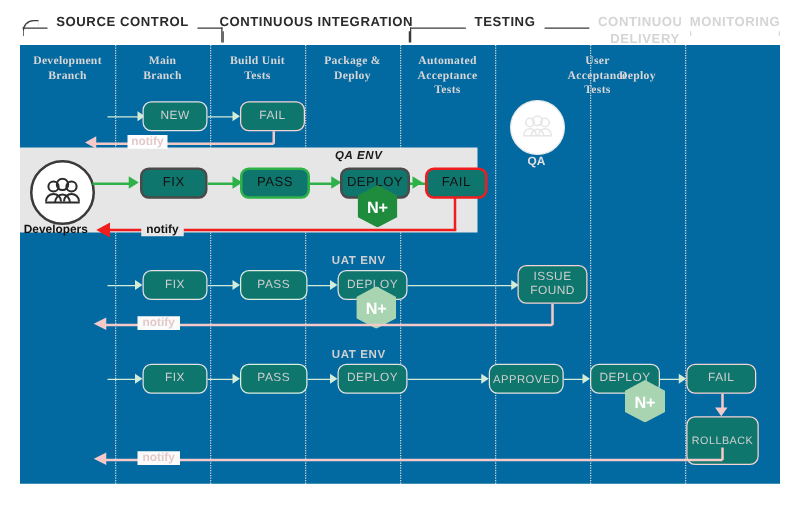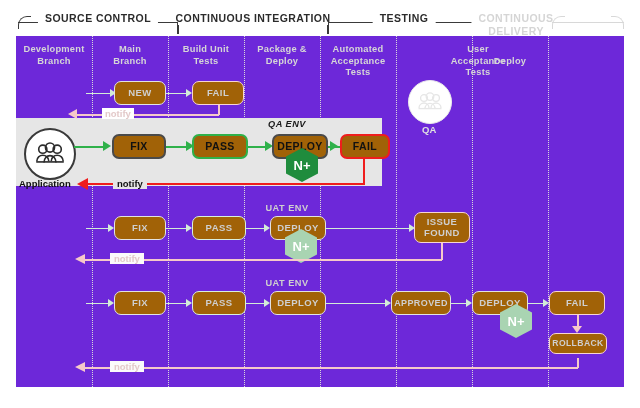--- a/index.html
+++ b/index.html
@@ -22,33 +22,33 @@
                   border-top-right-radius:9px;}
   .bracket .blabel{position:absolute;top:0;left:50%;transform:translateX(-50%);
                    background:#fff;padding:0 7px;font-size:10.5px;font-weight:bold;
                    letter-spacing:.45px;color:#2b2b2b;white-space:nowrap;line-height:13px;
                    text-align:center;}
   .bracket.faded .line,.bracket.faded .tick,
   .bracket.faded .cap-l,.bracket.faded .cap-r{border-color:#d8d8d8;}
   .bracket.faded .blabel{color:#d5d5d5;}
 
   
-  #panel{position:absolute;left:16px;top:36px;width:608px;height:351px;background:#6d28d9;}
+  #panel{position:absolute;left:16px;top:36px;width:608px;height:351px;background:#0369a1;font-family:Liberation Serif, serif;}
   .colsep{position:absolute;top:0;bottom:0;width:0;
           border-left:1.5px dotted #d9d9d9;}
   .colhead{position:absolute;top:8px;font-size:9.3px;line-height:11.5px;color:#d6d6d6;
            text-align:center;font-weight:bold;letter-spacing:.25px;}
 
   
   #band{position:absolute;left:16px;top:118px;width:366px;height:68px;background:#e6e6e6;}
 
   
-  .node{position:absolute;box-sizing:border-box;border-radius:7px;background:#a16207;
+  .node{position:absolute;box-sizing:border-box;border-radius:7px;background:#0f766e;
         display:flex;align-items:center;justify-content:center;text-align:center;
-        font-size:9.5px;font-weight:bold;letter-spacing:.4px;line-height:10.5px;}
+        font-size:9.5px;font-weight:normal;letter-spacing:.4px;line-height:10.5px;}
   .node.active{border:2.2px solid #4a4a4a;color:#111;font-size:10.5px;}
   .node.active.green{border-color:#2fb14a;}
   .node.active.red{border-color:#ef1d1d;}
   .node.ghost{border:1.6px solid #e2e2e2;color:#cfcfcf;}
   .node.ghost.green{border-color:#d9efdd;}
   .node.ghost.red{border-color:#f7d4d4;}
 
   .envlabel{position:absolute;font-size:9.2px;font-weight:bold;letter-spacing:.5px;
             color:#cfcfcf;text-align:center;}
   .envlabel.active{color:#1a1a1a;font-style:italic;}
@@ -100,20 +100,21 @@
     <div class="line"></div>
     <div class="cap-r"></div>
     <span class="blabel" style="white-space:pre;">CONTINUOUS
 DELIVERY</span>
   </div>
 
   <div class="bracket faded" style="left:552px;width:72px;">
     <div class="cap-l"></div>
     <div class="line"></div>
     <div class="cap-r"></div>
+    <span class="blabel">MONITORING</span>
   </div>
 
   <div id="panel">
     <div class="colsep" style="left:76px;"></div>
     <div class="colsep" style="left:152px;"></div>
     <div class="colsep" style="left:228px;"></div>
     <div class="colsep" style="left:304px;"></div>
     <div class="colsep" style="left:380px;"></div>
     <div class="colsep" style="left:456px;"></div>
     <div class="colsep" style="left:532px;"></div>
@@ -171,21 +172,21 @@
         <circle cx="7" cy="6" r="3.4"></circle>
           <circle cx="13" cy="4.6" r="3.8"></circle>
           <circle cx="19" cy="6" r="3.4"></circle>
         <path d="M2 16c0-3 2.4-5 5-5s5 2 5 5"></path>
         <path d="M8 17c0-3.4 2.3-5.6 5-5.6s5 2.2 5 5.6"></path>
         <path d="M14 16c0-3 2.4-5 5-5s5 2 5 5"></path>
         <path d="M1.5 16.6h23"></path>
       </g>
     </svg>
   </div>
-  <span class="devlabel" style="left:19px;top:178px;">Application</span>
+  <span class="devlabel" style="left:19px;top:178px;">Developers</span>
 
   <div class="hline" style="left:74px;top:146px;width:32px;border-top:2.2px solid #2fb14a;"></div>
   <div class="arrowhead" style="left:103px;top:141px;border-left:8px solid #2fb14a;border-top:5px solid transparent;border-bottom:5px solid transparent;"></div>
   <div class="node active" style="left:112px;top:134px;width:54px;height:25px;">FIX</div>
 
   <div class="hline" style="left:166px;top:146px;width:24px;border-top:2.2px solid #2fb14a;"></div>
   <div class="arrowhead" style="left:186px;top:141px;border-left:8px solid #2fb14a;border-top:5px solid transparent;border-bottom:5px solid transparent;"></div>
   <div class="node active green" style="left:192px;top:134px;width:56px;height:25px;">PASS</div>
 
   <div class="hline" style="left:248px;top:146px;width:22px;border-top:2.2px solid #2fb14a;"></div>
@@ -248,20 +249,20 @@
   <div class="arrowhead" style="left:466px;top:299px;border-left:6px solid #d3ecd8;border-top:4px solid transparent;border-bottom:4px solid transparent;"></div>
   <div class="node ghost" style="left:472px;top:291px;width:56px;height:24px;">DEPLOY</div>
   <div class="hex" style="left:500px;top:304px;width:32px;height:34px;background:#a9d4b2;font-size:13px;">N+</div>
 
   <div class="hline" style="left:528px;top:303px;width:18px;border-top:1.6px solid #d3ecd8;"></div>
   <div class="arrowhead" style="left:543px;top:299px;border-left:6px solid #d3ecd8;border-top:4px solid transparent;border-bottom:4px solid transparent;"></div>
   <div class="node ghost red" style="left:549px;top:291px;width:56px;height:24px;">FAIL</div>
 
   <div class="vline" style="left:577px;top:315px;height:14px;border-left:2px solid #f6c9c9;"></div>
   <div class="arrowhead" style="left:572px;top:326px;border-top:7px solid #f6c9c9;border-left:5px solid transparent;border-right:5px solid transparent;"></div>
-  <div class="node ghost red" style="left:549px;top:333px;width:58px;height:21px;font-size:8.6px;">ROLLBACK</div>
+  <div class="node ghost red" style="left:549px;top:333px;width:58px;height:39px;font-size:8.6px;">ROLLBACK</div>
 
   <div class="vline" style="left:577px;top:358px;height:10px;border-left:2px solid #f6c9c9;"></div>
   <div class="hline" style="left:84px;top:367px;width:494px;border-top:2px solid #f6c9c9;"></div>
   <div class="arrowhead" style="left:75px;top:362px;border-right:10px solid #f6c9c9;border-top:5px solid transparent;border-bottom:5px solid transparent;"></div>
   <span class="devlabel" style="left:110px;top:361px;color:#e3c9c9;background:#fbfbfb;padding:0 4px;">notify</span>
 
 </div>
 
 </body></html>

